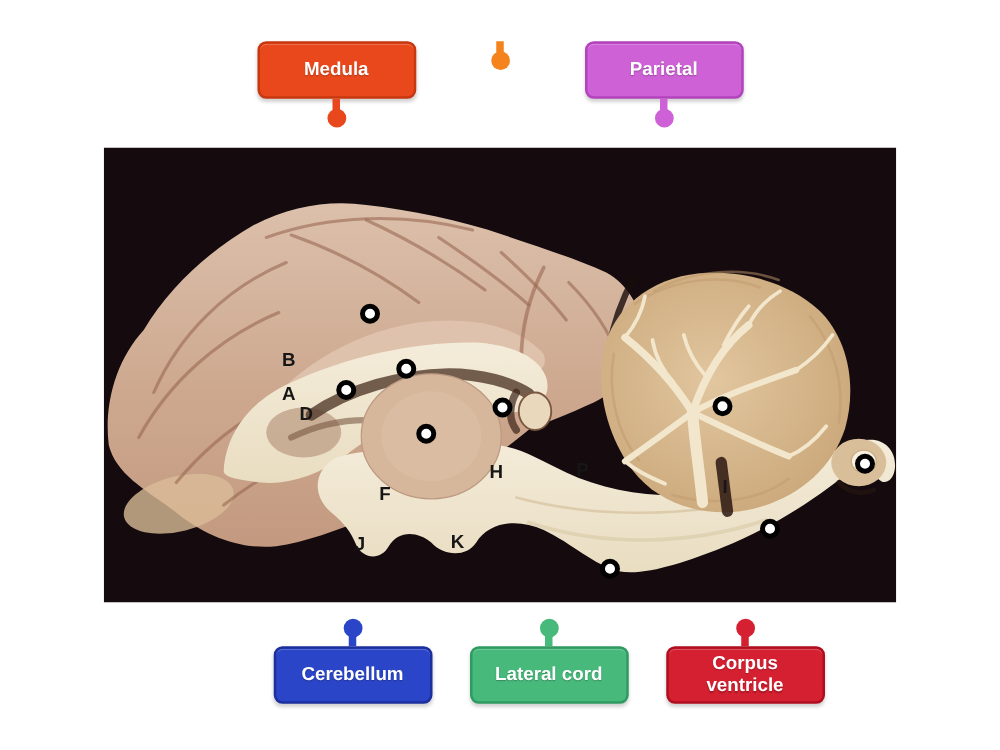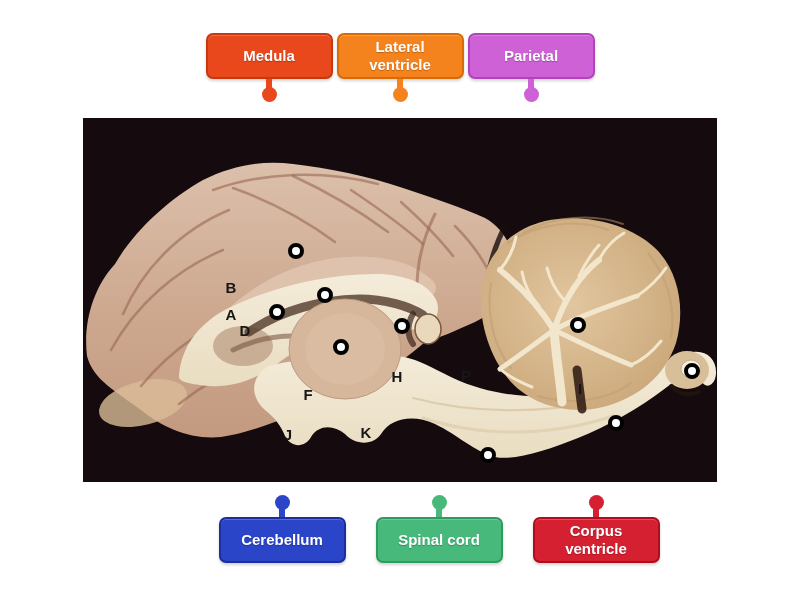--- a/index.html
+++ b/index.html
@@ -52,21 +52,20 @@
 
 <div class="label-row top">
   <div class="chip top" style="--c: #e8481c; --dark: #c8380e;">
     <div class="chip-box">Medula</div>
     <div class="pin">
         <div class="stem"></div>
         <div class="ball"></div>
       </div>
   </div>
   <div class="chip top" style="--c: #f5831d; --dark: #d96a06;">
-    <div class="chip-box">Lateral ventricle</div>
     <div class="pin">
         <div class="stem"></div>
         <div class="ball"></div>
       </div>
   </div>
   <div class="chip top" style="--c: #cd61d5; --dark: #b343bd;">
     <div class="chip-box">Parietal</div>
     <div class="pin">
         <div class="stem"></div>
         <div class="ball"></div>
@@ -181,21 +180,21 @@
         <div class="ball"></div>
         <div class="stem"></div>
       </div>
     <div class="chip-box">Cerebellum</div>
   </div>
   <div class="chip bottom" style="--c: #47b97b; --dark: #2f9a61;">
     <div class="pin">
         <div class="ball"></div>
         <div class="stem"></div>
       </div>
-    <div class="chip-box">Spinal cord</div>
+    <div class="chip-box">Lateral cord</div>
   </div>
   <div class="chip bottom" style="--c: #d52031; --dark: #b00e1f;">
     <div class="pin">
         <div class="ball"></div>
         <div class="stem"></div>
       </div>
     <div class="chip-box">Corpus ventricle</div>
   </div>
 </div>
 

